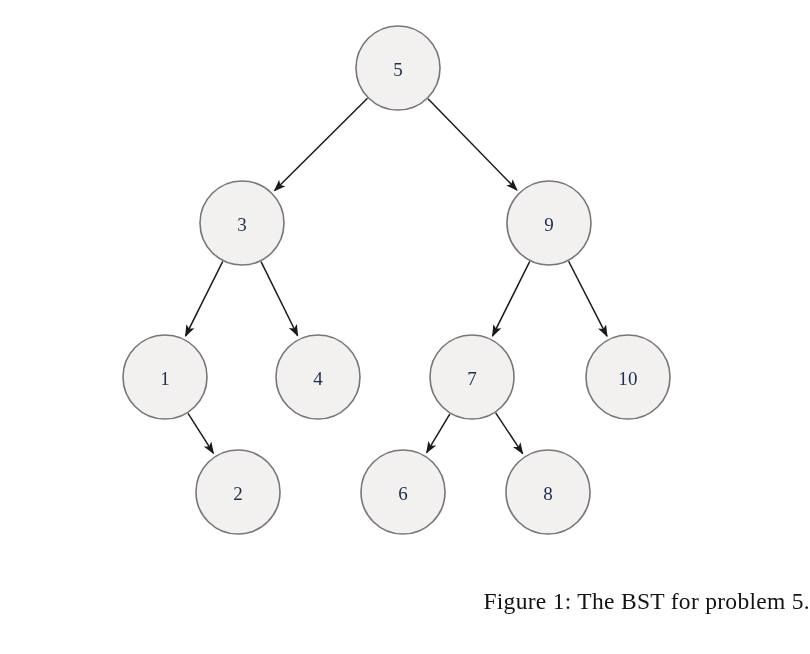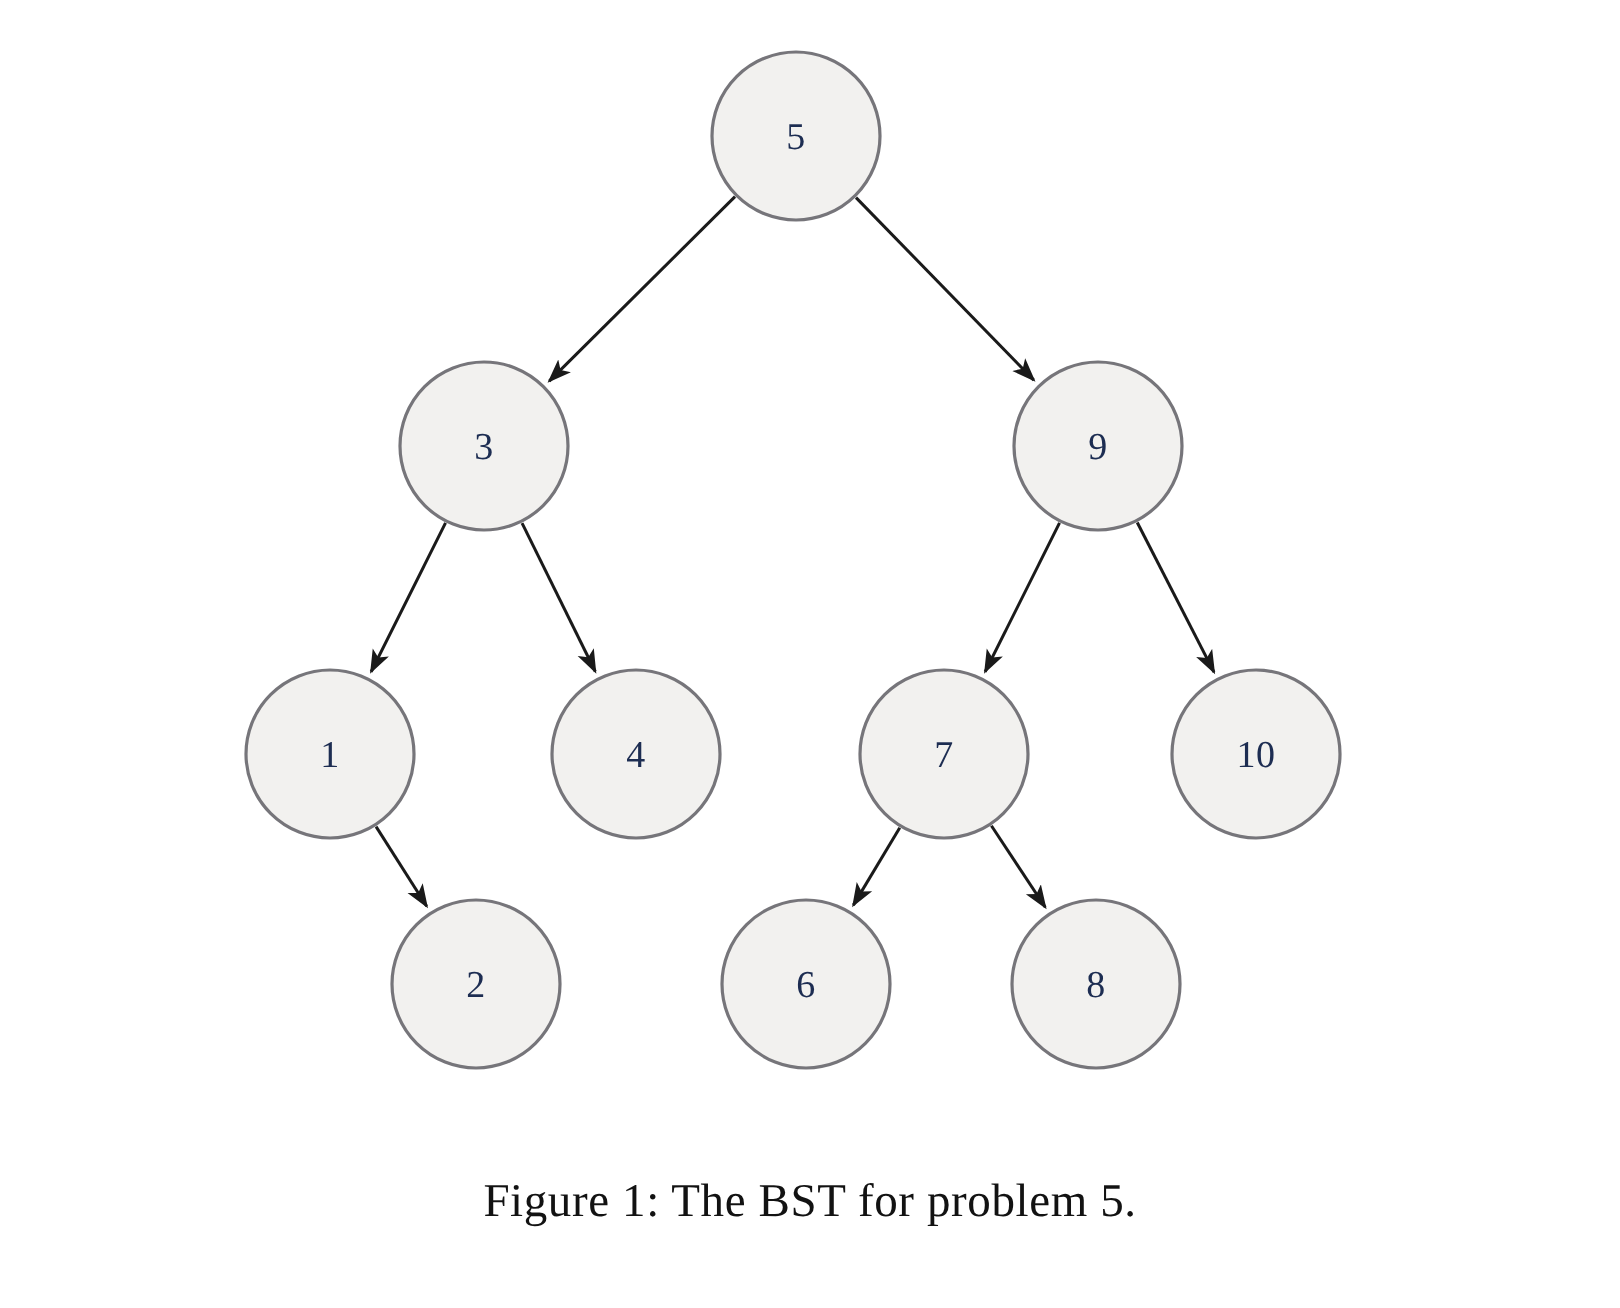--- a/index.html
+++ b/index.html
@@ -46,21 +46,21 @@
   .edge-line {
     stroke: #1a1a1a;
     stroke-width: 1.5;
     fill: none;
   }
   #caption {
     position: absolute;
     left: 0;
     top: 588px;
     width: 810px;
-    text-align: center;
+    text-align: right;
     font-family: "Liberation Serif", serif;
     font-size: 23.5px;
     color: #121212;
     letter-spacing: 0.3px;
     white-space: nowrap;
   }
 </style>
 </head>
 <body>
 

